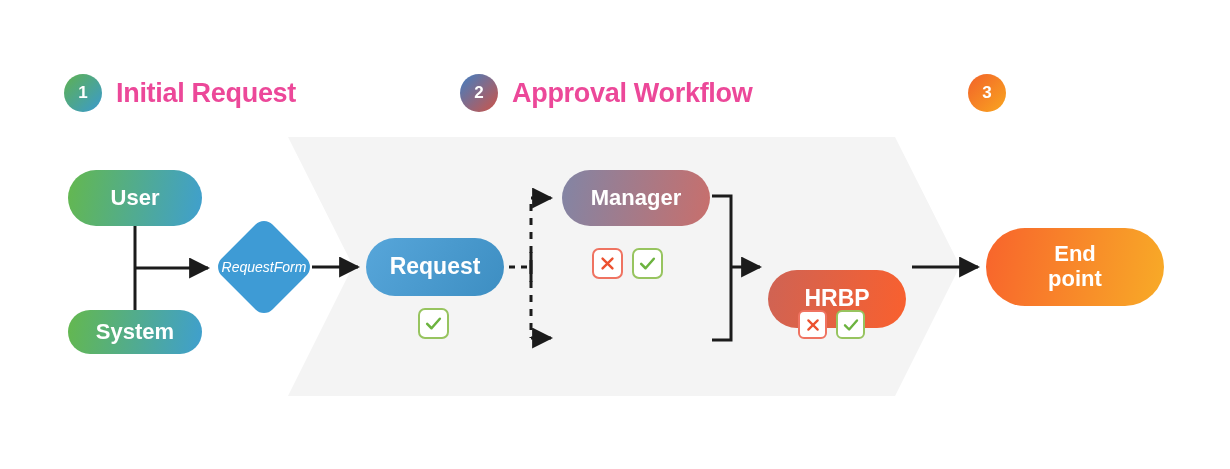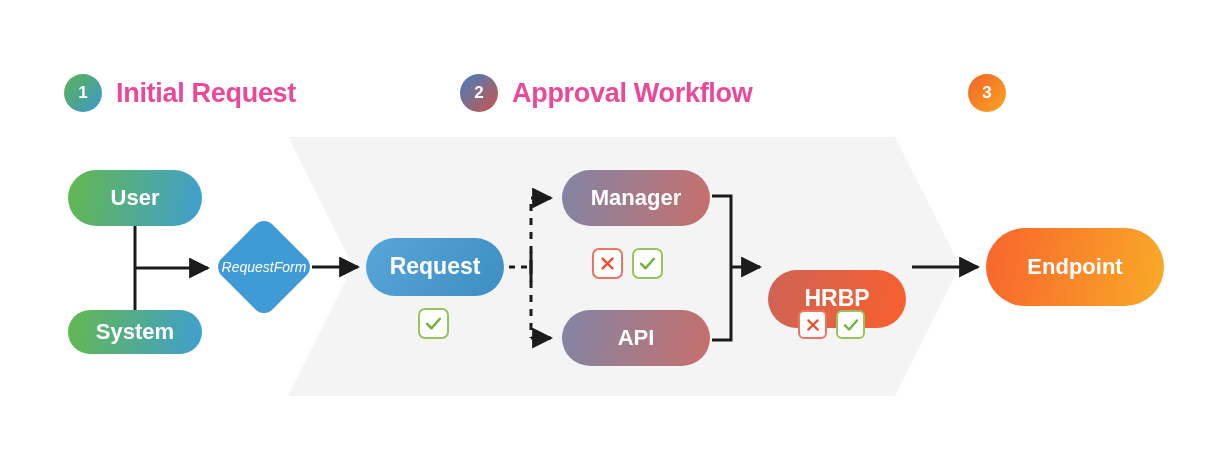--- a/index.html
+++ b/index.html
@@ -116,21 +116,21 @@
     width: 138px; height: 58px;
     font-size: 23px;
     background: linear-gradient(100deg, #cf6354 0%, #f9602e 100%);
     margin-top: 32px;
   }
   #node-endpoint {
     left: 986px; top: 228px;
     width: 178px; height: 78px;
     font-size: 22px;
     background: linear-gradient(100deg, #f8642c 0%, #f8ab27 100%);
-    flex-direction: row;
+    flex-direction: column;
     justify-content: center;
   }
 
   
   #node-requestform {
     position: absolute;
     left: 219px; top: 222px;
     width: 90px; height: 90px;
   }
   #node-requestform .dia-shape {
@@ -256,23 +256,20 @@
   </div>
 
   <div class="node" id="node-worker">
     <span>Request</span>
   </div>
 
   <div class="node" id="node-manager">
     <span>Manager</span>
   </div>
 
-  <div class="node" id="node-api">
-    <span>API</span>
-  </div>
 
   <div class="node" id="node-hrbp">
     <span>HRBP</span>
   </div>
 
   <div class="node" id="node-endpoint">
     <span>End</span>
     <span>point</span>
   </div>
 

